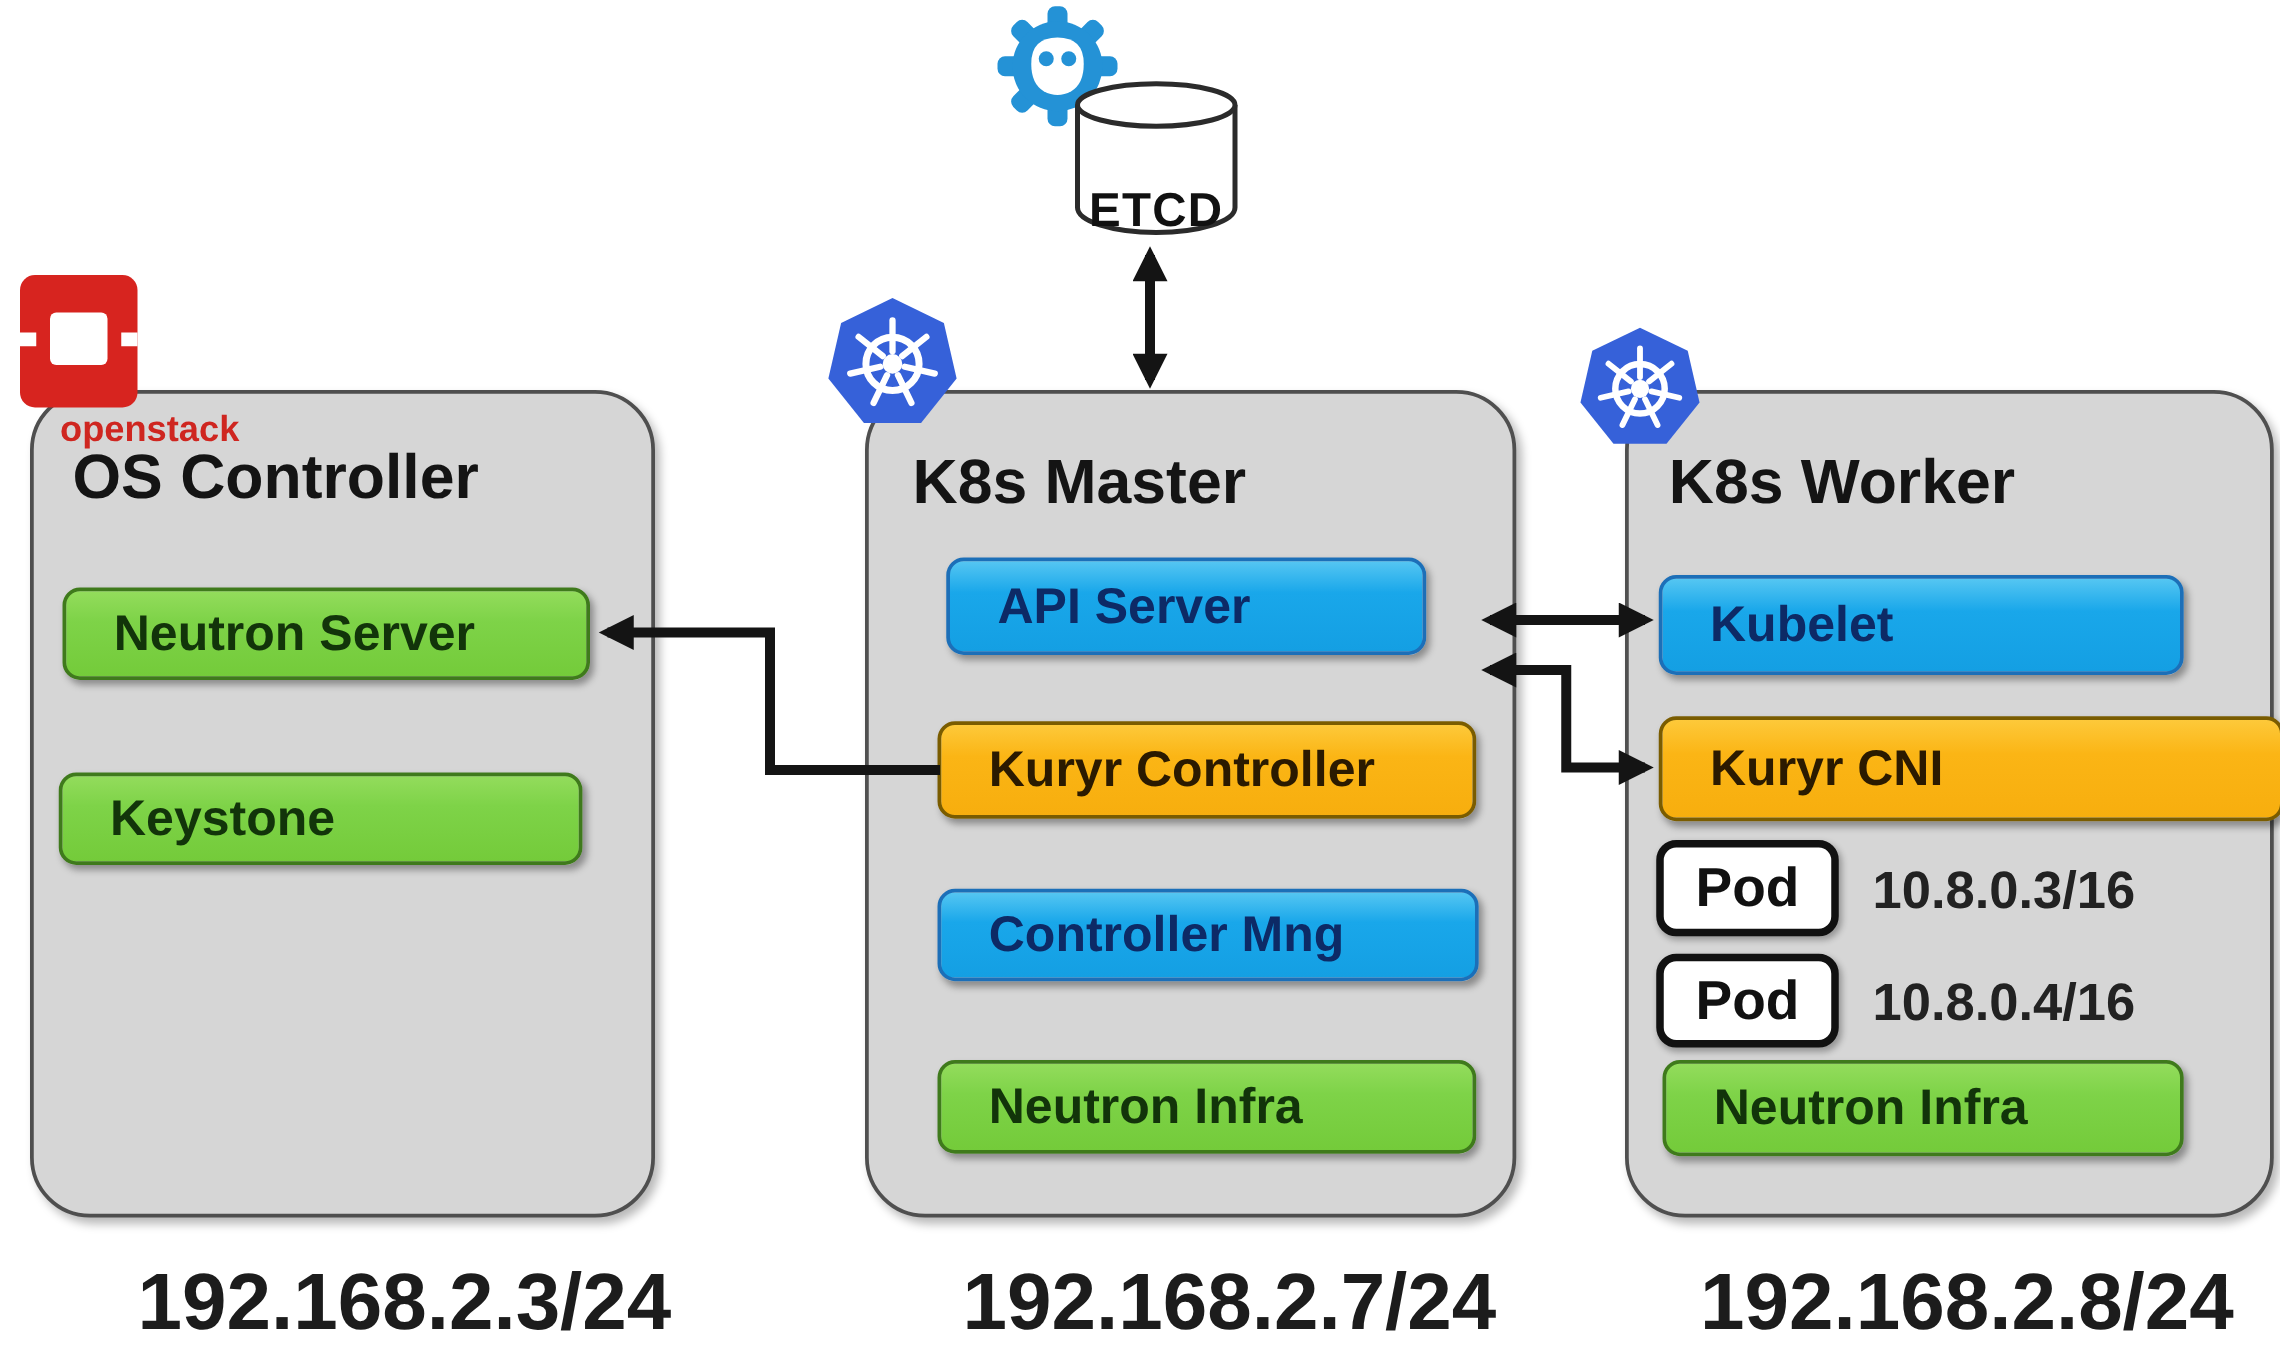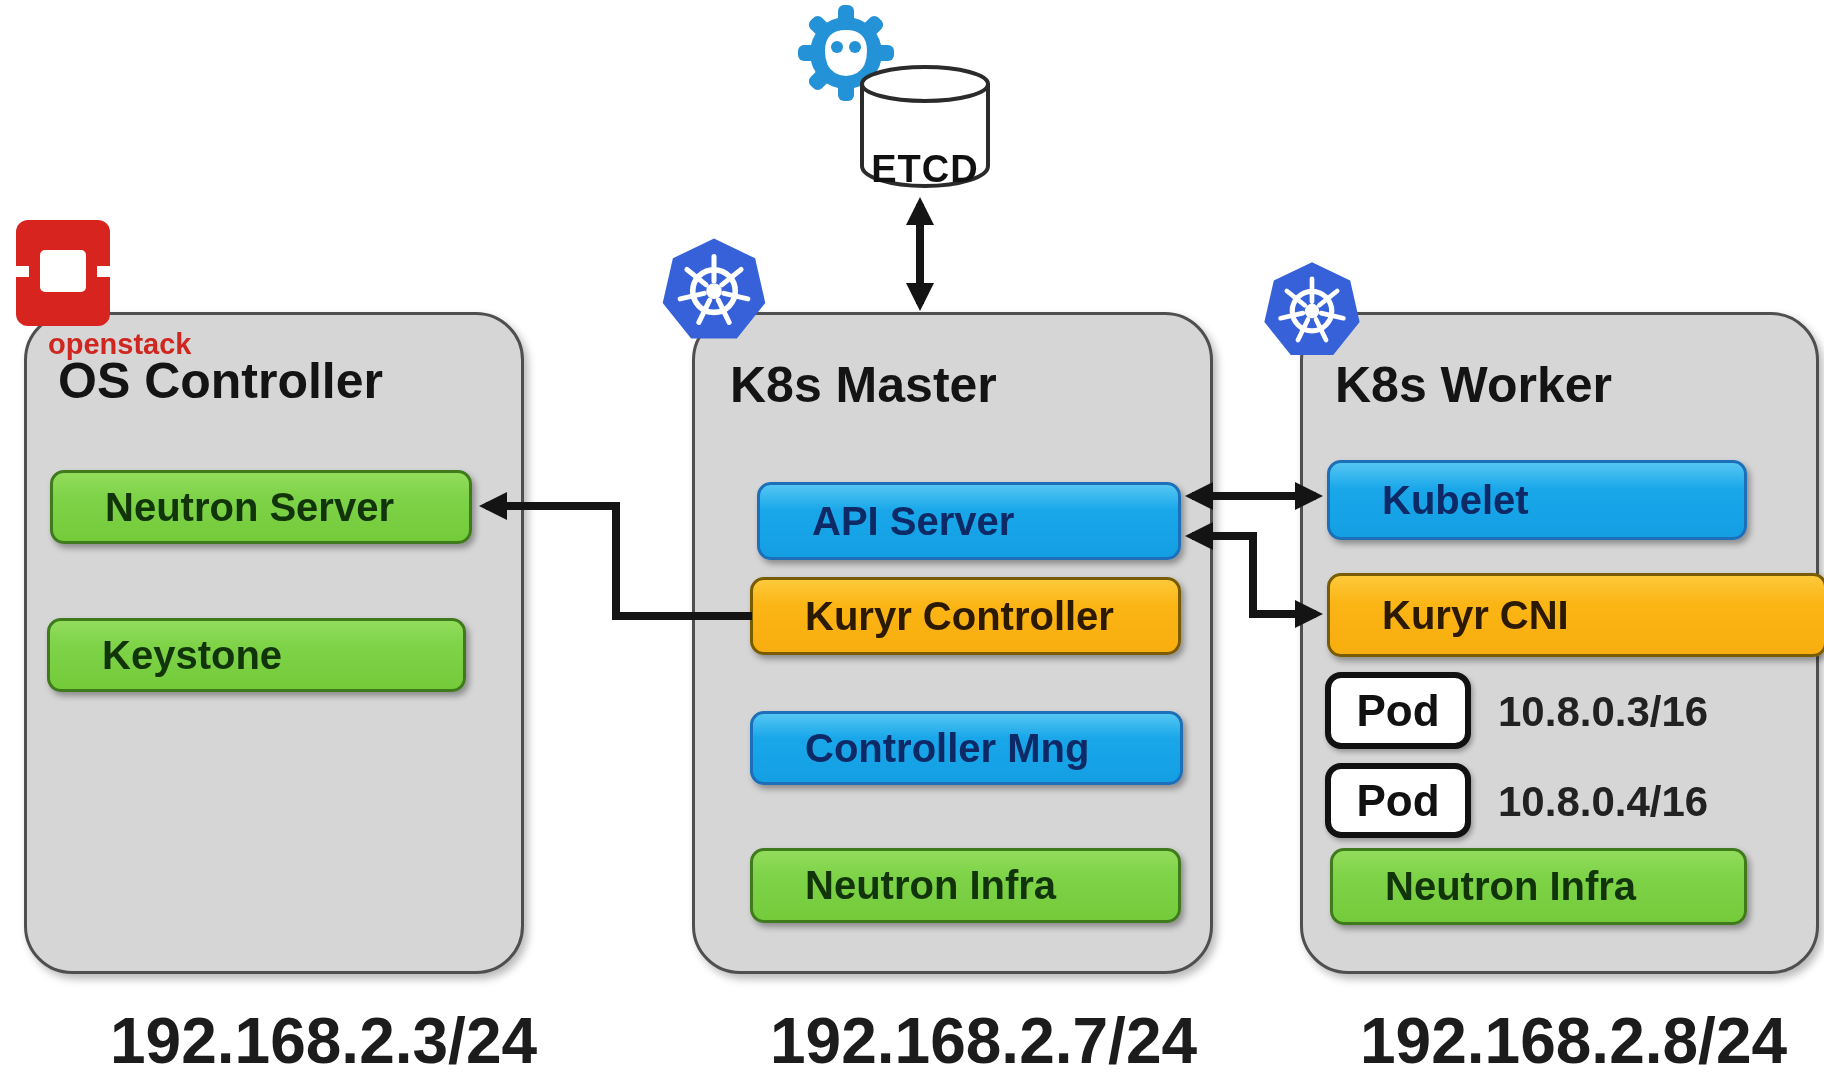--- a/index.html
+++ b/index.html
@@ -5,21 +5,21 @@
   html,body{margin:0;padding:0;background:#fff;width:1824px;height:1080px;overflow:hidden;}
   #canvas{position:relative;width:1824px;height:1080px;background:#ffffff;
           font-family:"Liberation Sans",sans-serif;}
 
   
   .node{position:absolute;background:#d6d6d6;border:3px solid #4f4f4f;border-radius:48px;
         box-shadow:4px 5px 8px rgba(0,0,0,0.28);}
   .node-title{position:absolute;font-size:50px;font-weight:700;color:#141414;white-space:nowrap;}
 
   
-  .comp{position:absolute;display:flex;align-items:center;padding-left:52px;
+  .comp{position:absolute;display:flex;align-items:center;padding-left:38px;
         font-size:40px;font-weight:700;white-space:nowrap;border-radius:14px;
         box-shadow:3px 4px 6px rgba(0,0,0,0.35);box-sizing:border-box;}
   .comp.blue{background:linear-gradient(#55c6f2,#19a7ea 35%,#149fe3);border:3px solid #1c6fb8;color:#0d2a66;}
   .comp.orange{background:linear-gradient(#fdc93a,#fbb515 35%,#f7ae0e);border:3px solid #7a5c00;color:#2b1a00;}
   .comp.green{background:linear-gradient(#93dc5c,#7ed348 35%,#74cb3a);border:3px solid #3f7a1c;color:#12340a;}
 
   
   .pod{position:absolute;display:flex;align-items:center;justify-content:center;
        background:#ffffff;border:6px solid #111;border-radius:16px;
        font-size:44px;font-weight:700;color:#111;box-shadow:2px 3px 5px rgba(0,0,0,0.3);box-sizing:border-box;}
@@ -108,21 +108,21 @@
         <line x1="46.1" y1="59.1" x2="36.5" y2="78.9"></line>
         <line x1="41.2" y1="53" x2="19.8" y2="57.9"></line>
         <line x1="43" y1="45.4" x2="25.8" y2="31.7"></line>
       </g>
       <circle cx="50" cy="51" r="7" fill="#ffffff"></circle>
     </svg>
   </div>
 
   <div class="node-title" style="left:730px;top:356px;z-index:4">K8s Master</div>
 
-  <div class="comp blue" style="left:757px;top:482px;width:424px;height:78px;z-index:4">API Server</div>
+  <div class="comp blue" style="left:757px;top:446px;width:384px;height:78px;z-index:4">API Server</div>
 
   <div class="comp orange" style="left:750px;top:577px;width:431px;height:78px;z-index:4">Kuryr Controller</div>
 
   <div class="comp blue" style="left:750px;top:711px;width:433px;height:74px;z-index:4">Controller Mng</div>
 
   <div class="comp green" style="left:750px;top:848px;width:431px;height:75px;z-index:4">Neutron Infra</div>
 
   <div class="host-ip" style="left:770px;top:1004px;">192.168.2.7/24</div>
 
   <div class="node" style="left:1300px;top:312px;width:513px;height:656px;"></div>

